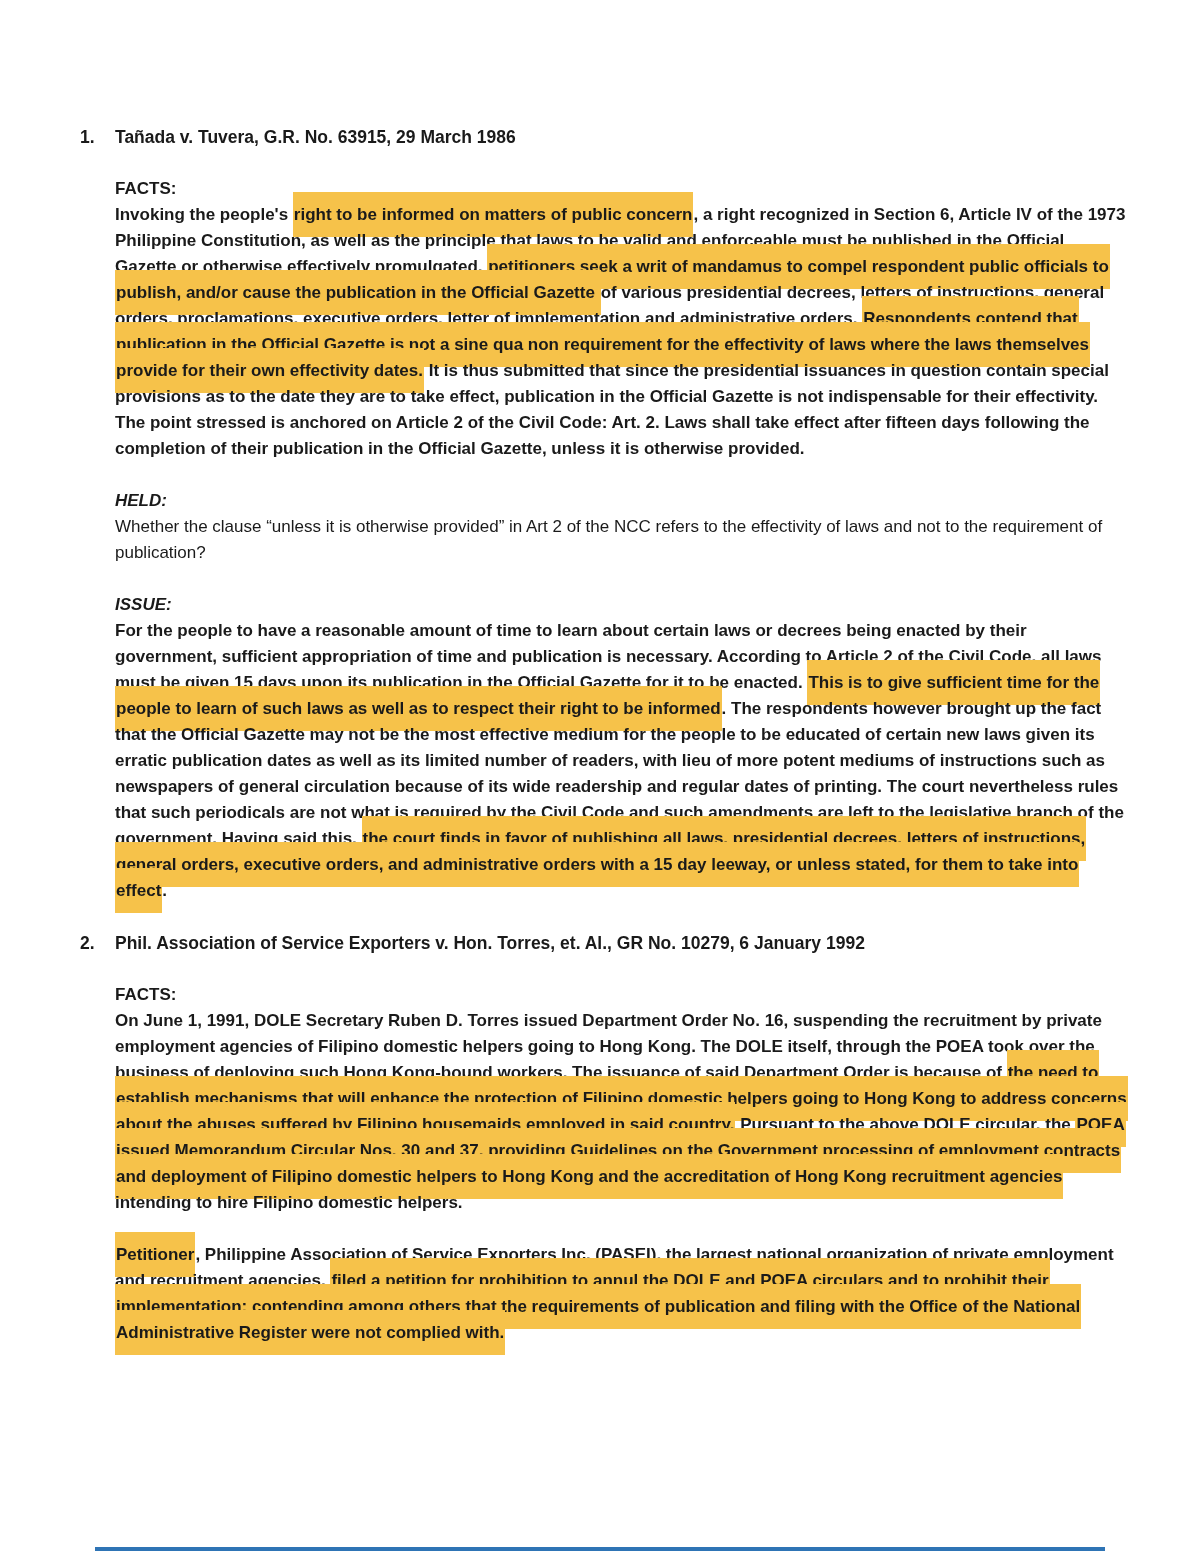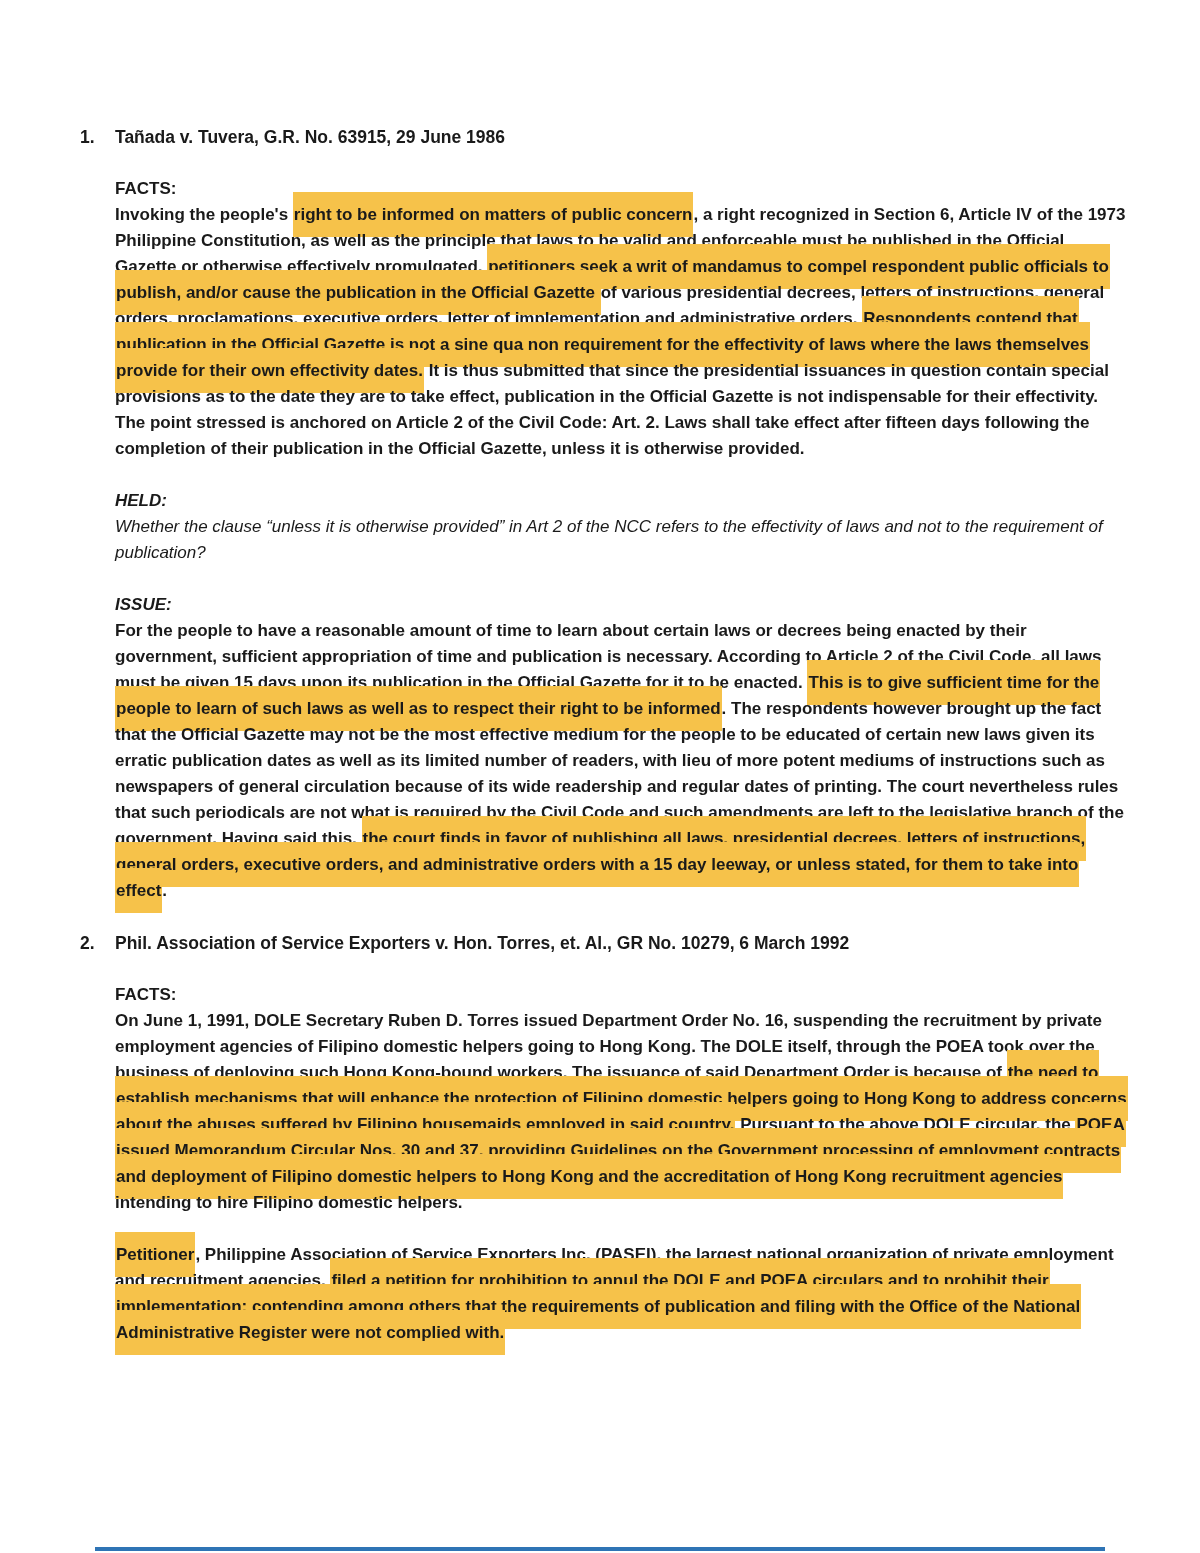--- a/index.html
+++ b/index.html
@@ -51,21 +51,20 @@
   .section-label.bold-italic {
     font-style: italic;
   }
   .section-paragraph {
     margin: 0;
   }
   .section-paragraph + .section-paragraph {
     margin-top: 26px;
   }
   .section-paragraph.italic {
-    font-style: italic;
     font-weight: 500;
   }
   .hl {
     background-color: var(--hl, #f6c24a);
     padding: 13px 1px;
     box-decoration-break: clone;
     -webkit-box-decoration-break: clone;
   }
   .page-divider {
     position: absolute;
@@ -78,39 +77,39 @@
 </style>
 </head>
 <body>
 
 <div class="page">
   <div class="content">
     <div id="case-list">
         <div class="case-item">
           <div class="case-heading">
             <span class="case-number">1.</span>
-            <span class="case-title">Tañada v. Tuvera, G.R. No. 63915, 29 June 1986</span>
+            <span class="case-title">Tañada v. Tuvera, G.R. No. 63915, 29 March 1986</span>
           </div>
           <div class="section-block">
             <div class="section-label bold">FACTS:</div>
             <p class="section-paragraph normal"><span>Invoking the people's </span><span class="hl">right to be informed on matters of public concern</span><span>, a right recognized in Section 6, Article IV of the 1973 Philippine Constitution, as well as the principle that laws to be valid and enforceable must be published in the Official Gazette or otherwise effectively promulgated, </span><span class="hl">petitioners seek a writ of mandamus to compel respondent public officials to publish, and/or cause the publication in the Official Gazette </span><span>of various presidential decrees, letters of instructions, general orders, proclamations, executive orders, letter of implementation and administrative orders. </span><span class="hl">Respondents contend that publication in the Official Gazette is not a sine qua non requirement for the effectivity of laws where the laws themselves provide for their own effectivity dates.</span><span> It is thus submitted that since the presidential issuances in question contain special provisions as to the date they are to take effect, publication in the Official Gazette is not indispensable for their effectivity. The point stressed is anchored on Article 2 of the Civil Code: Art. 2. Laws shall take effect after fifteen days following the completion of their publication in the Official Gazette, unless it is otherwise provided.</span></p>
           </div>
           <div class="section-block">
             <div class="section-label bold-italic">HELD:</div>
             <p class="section-paragraph italic"><span>Whether the clause “unless it is otherwise provided” in Art 2 of the NCC refers to the effectivity of laws and not to the requirement of publication?</span></p>
           </div>
           <div class="section-block">
             <div class="section-label bold-italic">ISSUE:</div>
             <p class="section-paragraph normal"><span>For the people to have a reasonable amount of time to learn about certain laws or decrees being enacted by their government, sufficient appropriation of time and publication is necessary. According to Article 2 of the Civil Code, all laws must be given 15 days upon its publication in the Official Gazette for it to be enacted. </span><span class="hl">This is to give sufficient time for the people to learn of such laws as well as to respect their right to be informed</span><span>. The respondents however brought up the fact that the Official Gazette may not be the most effective medium for the people to be educated of certain new laws given its erratic publication dates as well as its limited number of readers, with lieu of more potent mediums of instructions such as newspapers of general circulation because of its wide readership and regular dates of printing. The court nevertheless rules that such periodicals are not what is required by the Civil Code and such amendments are left to the legislative branch of the government. Having said this, </span><span class="hl">the court finds in favor of publishing all laws, presidential decrees, letters of instructions, general orders, executive orders, and administrative orders with a 15 day leeway, or unless stated, for them to take into effect</span><span>.</span></p>
           </div>
         </div>
         <div class="case-item">
           <div class="case-heading">
             <span class="case-number">2.</span>
-            <span class="case-title">Phil. Association of Service Exporters v. Hon. Torres, et. Al., GR No. 10279, 6 March 1992</span>
+            <span class="case-title">Phil. Association of Service Exporters v. Hon. Torres, et. Al., GR No. 10279, 6 January 1992</span>
           </div>
           <div class="section-block">
             <div class="section-label bold">FACTS:</div>
             <p class="section-paragraph normal"><span>On June 1, 1991, DOLE Secretary Ruben D. Torres issued Department Order No. 16, suspending the recruitment by private employment agencies of Filipino domestic helpers going to Hong Kong. The DOLE itself, through the POEA took over the business of deploying such Hong Kong-bound workers. The issuance of said Department Order is because of </span><span class="hl">the need to establish mechanisms that will enhance the protection of Filipino domestic helpers going to Hong Kong to address concerns about the abuses suffered by Filipino housemaids employed in said country.</span><span> Pursuant to the above DOLE circular, the </span><span class="hl">POEA issued Memorandum Circular Nos. 30 and 37, providing Guidelines on the Government processing of employment contracts and deployment of Filipino domestic helpers to Hong Kong and the accreditation of Hong Kong recruitment agencies </span><span>intending to hire Filipino domestic helpers.</span></p>
             <p class="section-paragraph normal"><span class="hl">Petitioner</span><span>, Philippine Association of Service Exporters Inc. (PASEI), the largest national organization of private employment and recruitment agencies, </span><span class="hl">filed a petition for prohibition to annul the DOLE and POEA circulars and to prohibit their implementation; contending among others that the requirements of publication and filing with the Office of the National Administrative Register were not complied with.</span></p>
           </div>
         </div>
       </div>
   </div>
   <div class="page-divider"></div>

